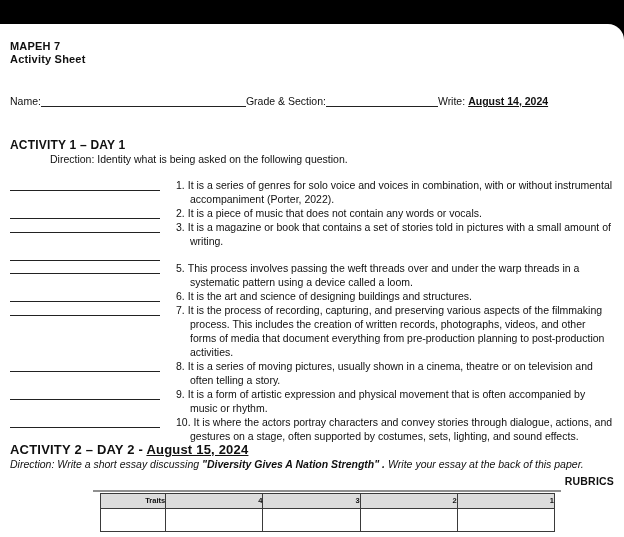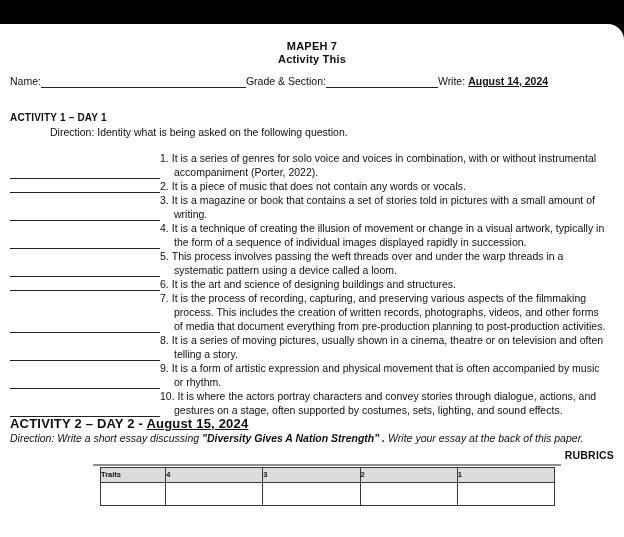--- a/index.html
+++ b/index.html
@@ -1,54 +1,54 @@
 <!DOCTYPE html>
 <html><head>
 <meta charset="utf-8">
 <style>
   html,body{margin:0;padding:0;background:#000;}
   body{width:624px;height:537px;position:relative;overflow:hidden;
        font-family:"Liberation Sans",sans-serif;}
   .page{position:absolute;top:24px;left:0;width:624px;height:520px;
         background:#fff;border-radius:0 16px 0 0;box-sizing:border-box;
         padding:16px 10px 0 10px;color:#101010;font-size:10.5px;line-height:14px;}
-  .title-block{text-align:center;font-weight:bold;font-size:11px;line-height:13px;letter-spacing:.2px;}
-  .fields-row{display:flex;align-items:center;margin-top:8px;width:560px;white-space:nowrap;}
+  .title-block{text-align:left;font-weight:bold;font-size:11px;line-height:13px;letter-spacing:.2px;}
+  .fields-row{display:flex;align-items:flex-start;margin-top:28px;width:560px;white-space:nowrap;}
   .blank{border-bottom:1.2px solid #222;height:12px;display:inline-block;}
   .blank.name{width:205px;}
   .blank.section{width:112px;}
   .bold{font-weight:bold;}
   .date-value{font-weight:bold;text-decoration:underline;margin-left:3px;}
-  .section-heading{font-weight:bold;font-size:10px;margin-top:23px;letter-spacing:.2px;}
+  .section-heading{font-weight:bold;font-size:12px;margin-top:30px;letter-spacing:.2px;}
   .direction{margin-top:0;margin-left:40px;}
   .questions{margin-top:12px;}
-  .q-row{display:flex;align-items:flex-end;}
+  .q-row{display:flex;align-items:flex-start;gap:16px;}
   .q-blank{flex:0 0 150px;border-bottom:1.2px solid #222;height:12px;}
   .q-body{flex:0 1 434px;padding-left:14px;text-indent:-14px;}
   .q-num{padding-right:3px;}
   .activity2-heading{font-weight:bold;font-size:13px;margin-top:0;letter-spacing:.2px;}
   .heading-date{text-decoration:underline;}
   .direction2{width:588px;font-style:italic;}
   .rubrics-title{text-align:right;font-weight:bold;font-size:10.5px;margin-top:3px;letter-spacing:.2px;}
   .table-topline{margin-left:83px;width:468px;height:1.5px;background:#8f8f8f;margin-top:2px;}
   table.rubrics{border-collapse:collapse;margin-left:90px;margin-top:1px;table-layout:fixed;width:455px;}
   table.rubrics th{border:1px solid #3a3a3a;background:#dcdcdc;font-size:7.5px;
-                   font-weight:bold;height:13px;padding:0;text-align:left;color:#111;}
+                   font-weight:bold;height:13px;padding:0;text-align:right;color:#111;}
   table.rubrics td{border:1px solid #3a3a3a;height:20px;background:#fff;}
   .col-traits{width:65px;}
   .col-score{width:97px;}
 </style>
 </head>
 <body>
 
 <div class="page">
 
   <div class="title-block">
     <div>MAPEH 7</div>
-    <div>Activity This</div>
+    <div>Activity Sheet</div>
   </div>
 
   <div class="fields-row">
     <span>Name:</span>
     <span class="blank name"></span>
     <span>Grade &amp; Section:</span>
     <span class="blank section"></span>
     <span>Write:</span>
     <span class="date-value">August 14, 2024</span>
   </div>
@@ -64,21 +64,20 @@
     <div class="q-row">
       <span class="q-blank"></span>
       <span class="q-body"><span class="q-num">2.</span><span>It is a piece of music that does not contain any words or vocals.</span></span>
     </div>
     <div class="q-row">
       <span class="q-blank"></span>
       <span class="q-body"><span class="q-num">3.</span><span>It is a magazine or book that contains a set of stories told in pictures with a small amount of writing.</span></span>
     </div>
     <div class="q-row">
       <span class="q-blank"></span>
-      <span class="q-body"><span class="q-num">4.</span><span>It is a technique of creating the illusion of movement or change in a visual artwork, typically in the form of a sequence of individual images displayed rapidly in succession.</span></span>
     </div>
     <div class="q-row">
       <span class="q-blank"></span>
       <span class="q-body"><span class="q-num">5.</span><span>This process involves passing the weft threads over and under the warp threads in a systematic pattern using a device called a loom.</span></span>
     </div>
     <div class="q-row">
       <span class="q-blank"></span>
       <span class="q-body"><span class="q-num">6.</span><span>It is the art and science of designing buildings and structures.</span></span>
     </div>
     <div class="q-row">

